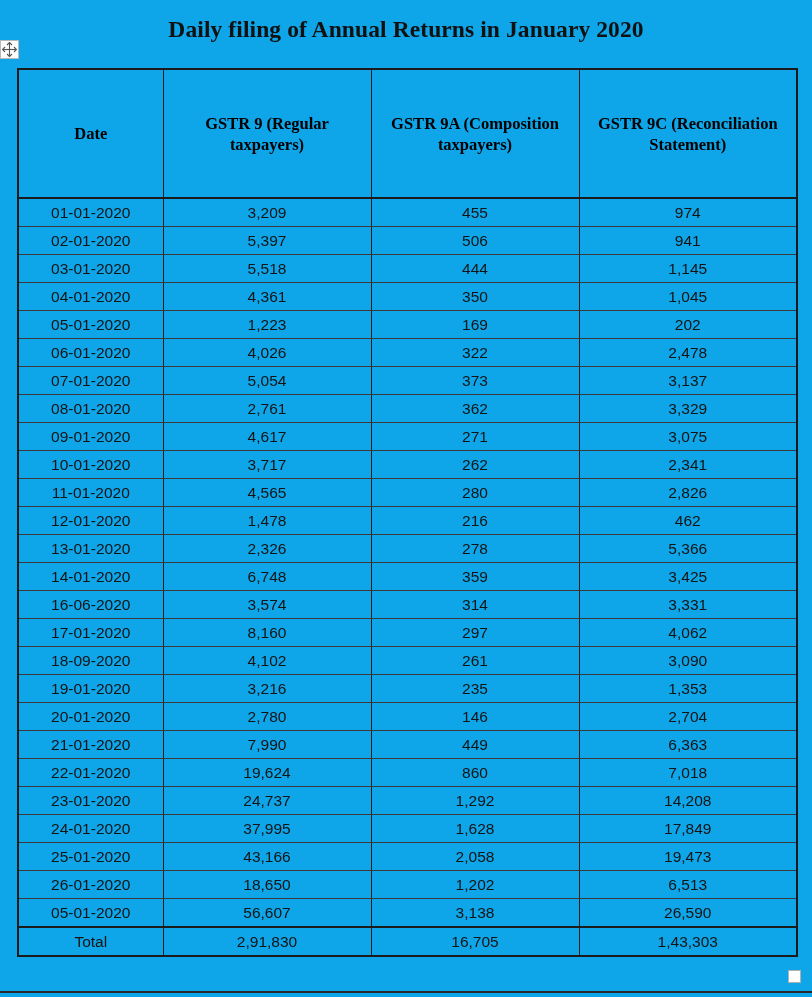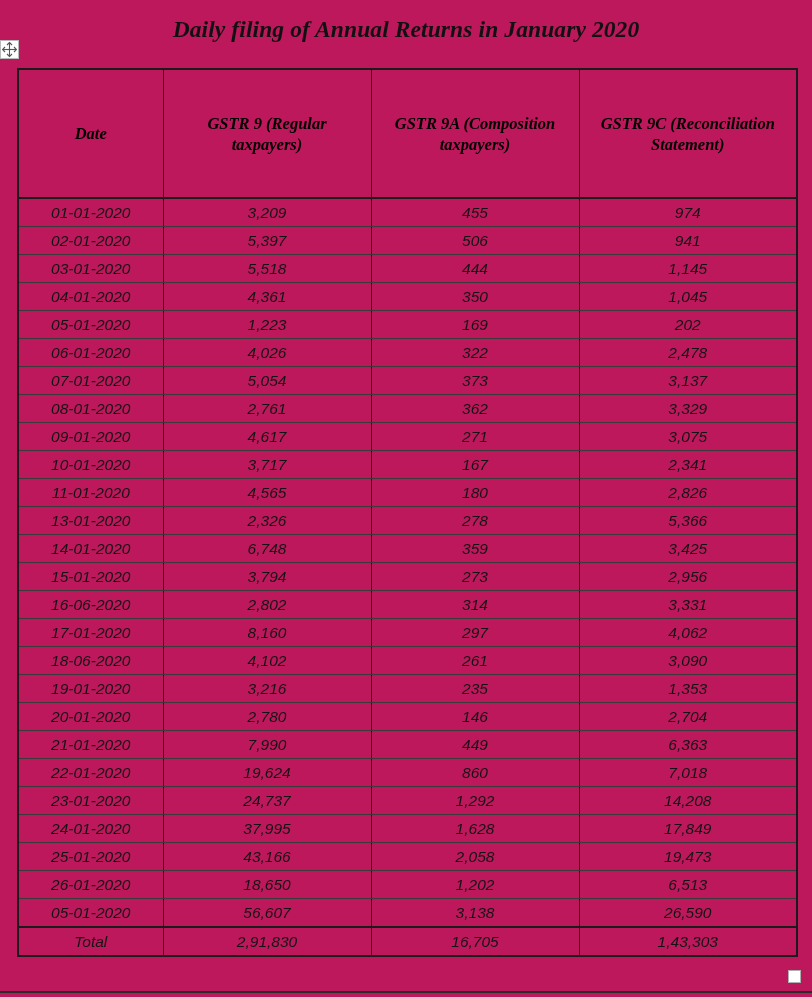--- a/index.html
+++ b/index.html
@@ -12,22 +12,21 @@
     height: 997px;
     position: relative;
     font-family: "Liberation Sans", sans-serif;
     color: #000000;
     overflow: hidden;
   }
 
   #page {
     position: absolute;
     inset: 0;
-    background: #be185d;
-    font-style: italic;
+    background: #0ea5e9;
   }
 
   
   .doc-title {
     position: absolute;
     top: 14px;
     left: 0;
     width: 812px;
     text-align: center;
     font-family: "Liberation Serif", serif;
@@ -219,61 +218,61 @@
           </tr>
           <tr>
             <td>09-01-2020</td>
             <td>4,617</td>
             <td>271</td>
             <td>3,075</td>
           </tr>
           <tr>
             <td>10-01-2020</td>
             <td>3,717</td>
-            <td>167</td>
+            <td>262</td>
             <td>2,341</td>
           </tr>
           <tr>
             <td>11-01-2020</td>
             <td>4,565</td>
-            <td>180</td>
+            <td>280</td>
             <td>2,826</td>
+          </tr>
+          <tr>
+            <td>12-01-2020</td>
+            <td>1,478</td>
+            <td>216</td>
+            <td>462</td>
           </tr>
           <tr>
             <td>13-01-2020</td>
             <td>2,326</td>
             <td>278</td>
             <td>5,366</td>
           </tr>
           <tr>
             <td>14-01-2020</td>
             <td>6,748</td>
             <td>359</td>
             <td>3,425</td>
           </tr>
           <tr>
-            <td>15-01-2020</td>
-            <td>3,794</td>
-            <td>273</td>
-            <td>2,956</td>
-          </tr>
-          <tr>
             <td>16-06-2020</td>
-            <td>2,802</td>
+            <td>3,574</td>
             <td>314</td>
             <td>3,331</td>
           </tr>
           <tr>
             <td>17-01-2020</td>
             <td>8,160</td>
             <td>297</td>
             <td>4,062</td>
           </tr>
           <tr>
-            <td>18-06-2020</td>
+            <td>18-09-2020</td>
             <td>4,102</td>
             <td>261</td>
             <td>3,090</td>
           </tr>
           <tr>
             <td>19-01-2020</td>
             <td>3,216</td>
             <td>235</td>
             <td>1,353</td>
           </tr>

